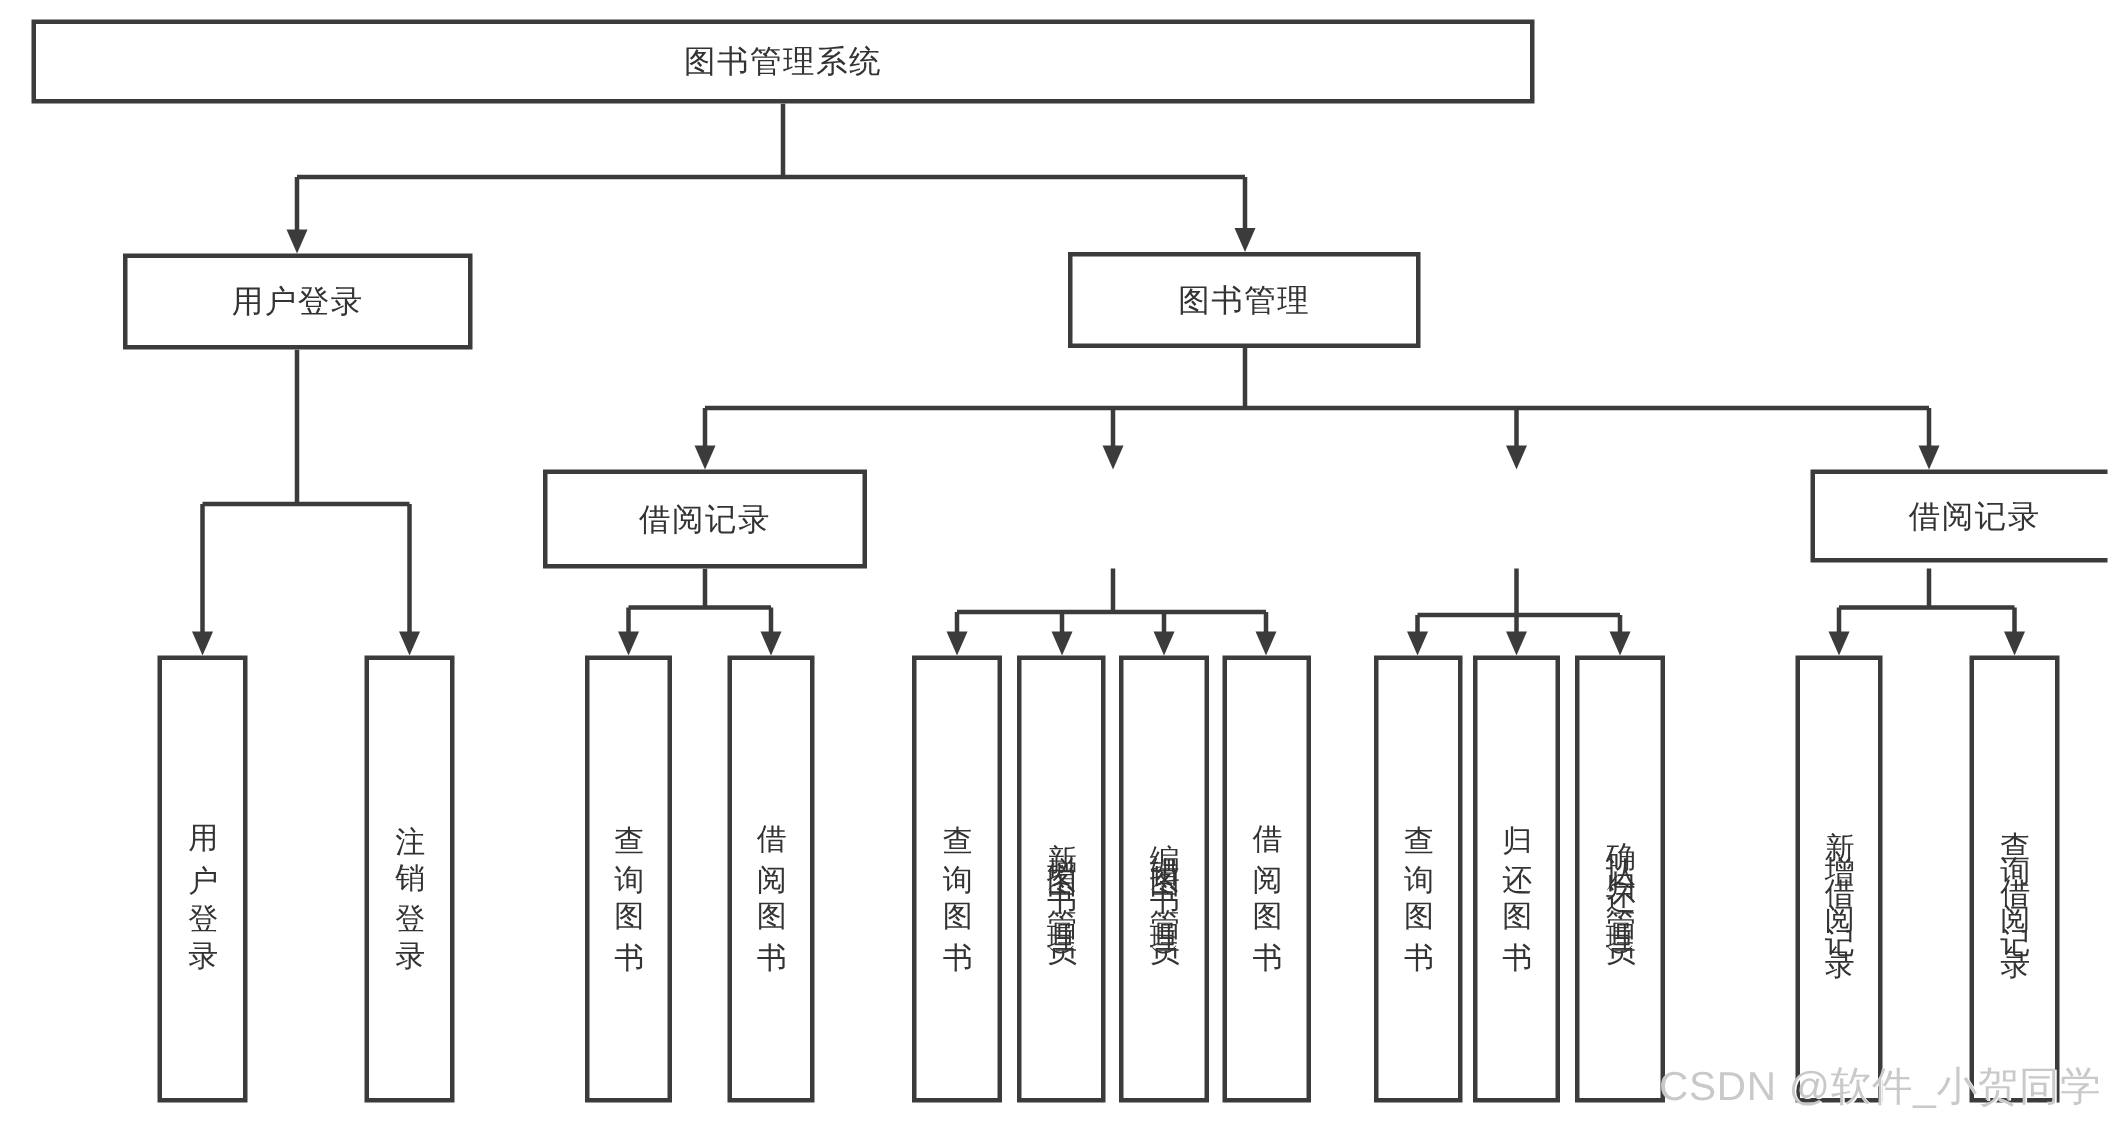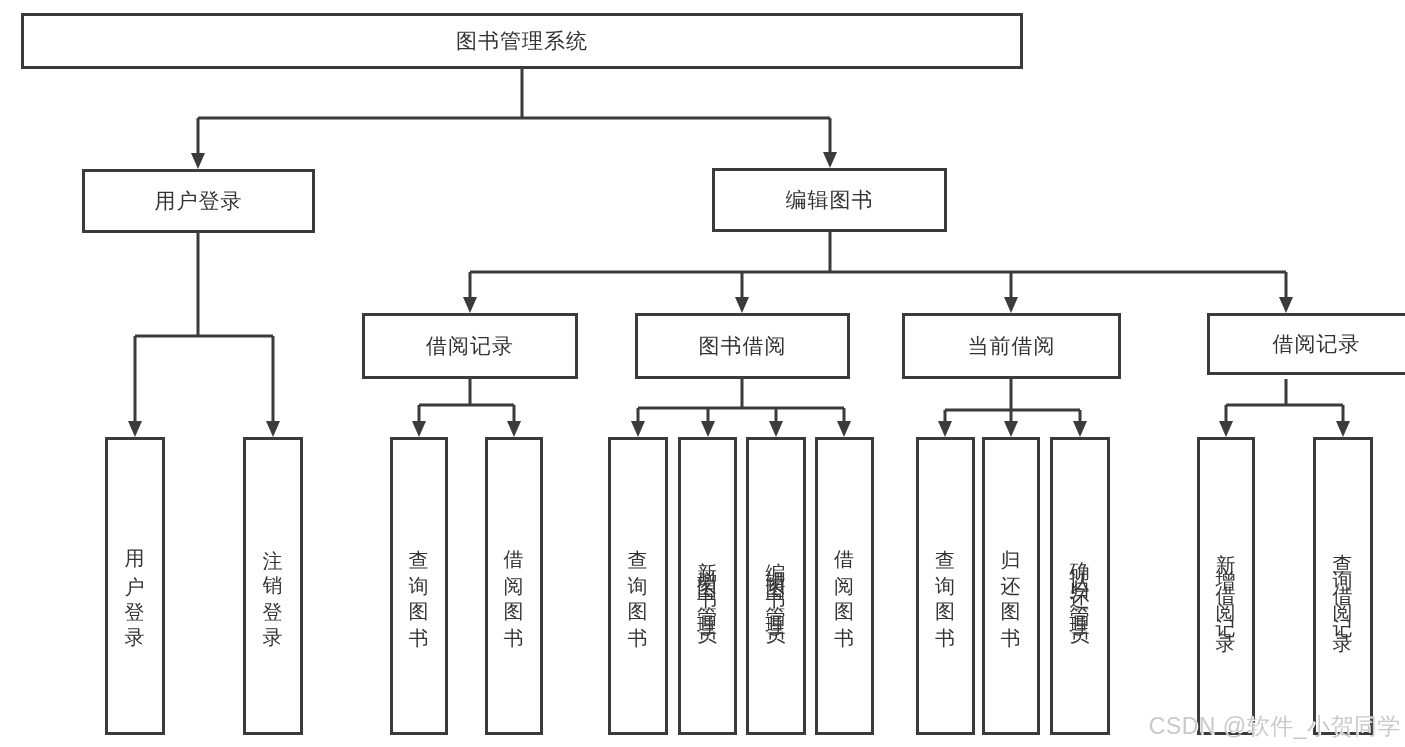--- a/index.html
+++ b/index.html
@@ -45,21 +45,21 @@
   #leaf-borrow-1{left:678px;width:59px}
   #leaf-borrow-2{left:746px;width:60px}
   #leaf-borrow-3{left:815px;width:59px}
   #leaf-current-0{left:916px;width:59px}
   #leaf-current-1{left:982px;width:58px}
   #leaf-current-2{left:1050px;width:60px}
   #leaf-records-0{left:1197px;width:58px}
   #leaf-records-1{left:1313px;width:60px}
   .watermark{
     position:absolute;right:4px;bottom:5px;
-    font-size:23px;color:var(--watermark,#c9c9c9);
+    font-size:27px;color:var(--watermark,#c9c9c9);
     letter-spacing:0.5px;text-shadow:1px 1px 0 #ffffff;
     white-space:nowrap;
     margin-left:36px;
   }
 </style>
 </head>
 <body>
 
 <div class="canvas">
 
@@ -100,31 +100,25 @@
   </svg>
 
   <div class="node" id="root-node">
     <span>图书管理系统</span>
   </div>
 
   <div class="node" id="node-login">
     <span>用户登录</span>
   </div>
   <div class="node" id="node-bookmgmt">
-    <span>编辑图书</span>
+    <span>图书管理</span>
   </div>
 
   <div class="node" id="node-newbook">
     <span>借阅记录</span>
-  </div>
-  <div class="node" id="node-borrow">
-    <span>图书借阅</span>
-  </div>
-  <div class="node" id="node-current">
-    <span>当前借阅</span>
   </div>
   <div class="node" id="node-records">
     <span>借阅记录</span>
   </div>
 
   <div class="node leaf" id="leaf-login-0">
     <span class="vlabel" style="letter-spacing: 26px;">用户登录</span>
   </div>
   <div class="node leaf" id="leaf-login-1">
     <span class="vlabel" style="letter-spacing: 26px;">注销登录</span>

